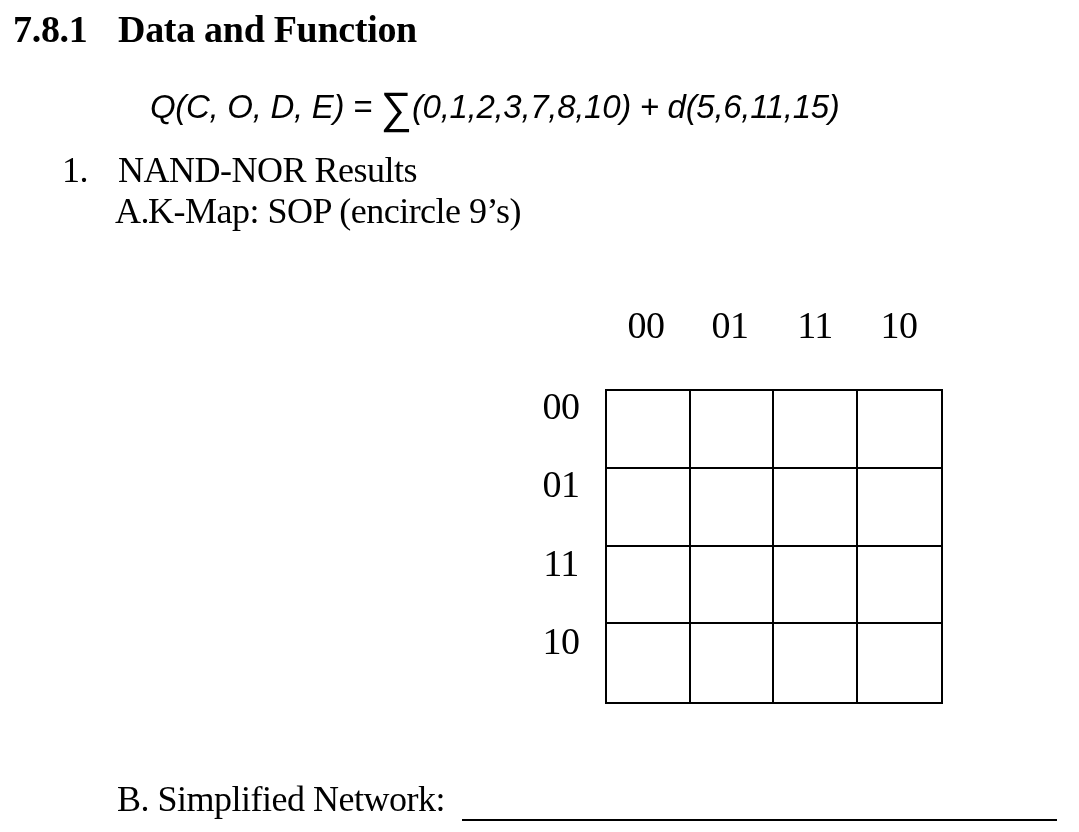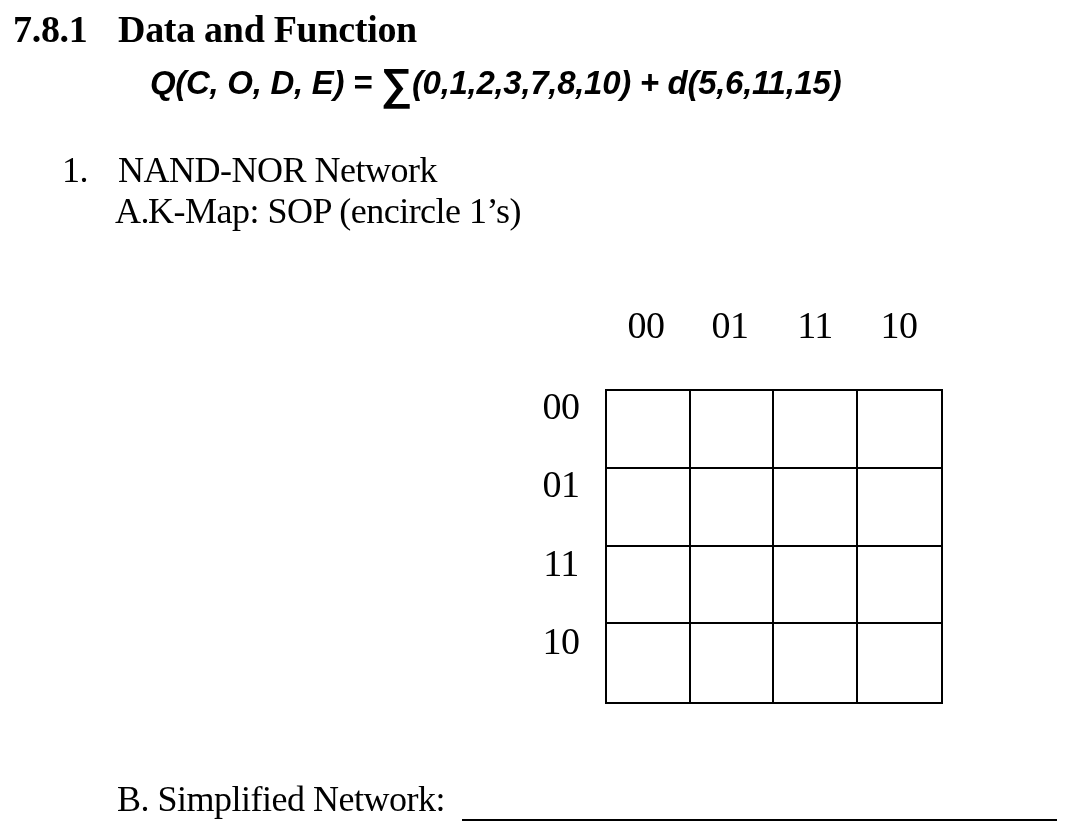--- a/index.html
+++ b/index.html
@@ -27,23 +27,23 @@
   }
   .heading-num, .heading-title {
     font-family: "Liberation Serif", serif;
     font-weight: bold;
     font-size: 38px;
     letter-spacing: -0.3px;
   }
   .heading-num { left: 13px; top: 10px; }
   .heading-title { left: 118px; top: 10px; }
   .formula {
-    left: 150px; top: 66px;
+    left: 150px; top: 90px;
     font-family: "Liberation Sans", sans-serif;
-    font-weight: bold;
+    font-weight: normal;
     font-style: italic;
     font-size: 33px;
     letter-spacing: -0.3px;
     text-align: center;
   }
   .formula .sigma {
     font-style: normal;
     font-size: 44px;
     line-height: 0;
     vertical-align: -5px;
@@ -110,23 +110,23 @@
 <body>
 
 <div style="position:absolute; inset:0;padding-left:42px;">
 
   <span class="abs heading-num">7.8.1</span>
   <span class="abs heading-title">Data and Function</span>
 
   <div class="abs formula"><span>Q(C, O, D, E) = </span><span class="sigma">∑</span><span>(0,1,2,3,7,8,10) + d(5,6,11,15)</span></div>
 
   <span class="abs serif item-number">1.</span>
-  <span class="abs serif item-title">NAND-NOR Network</span>
+  <span class="abs serif item-title">NAND-NOR Results</span>
   <span class="abs serif sub-letter">A.</span>
-  <span class="abs serif sub-title">K-Map: SOP (encircle 1’s)</span>
+  <span class="abs serif sub-title">K-Map: SOP (encircle 9’s)</span>
 
   <div>
     <span class="abs serif kmap-col-label col-0">00</span>
     <span class="abs serif kmap-col-label col-1">01</span>
     <span class="abs serif kmap-col-label col-2">11</span>
     <span class="abs serif kmap-col-label col-3">10</span>
 
     <span class="abs serif kmap-row-label row-0">00</span>
     <span class="abs serif kmap-row-label row-1">01</span>
     <span class="abs serif kmap-row-label row-2">11</span>

